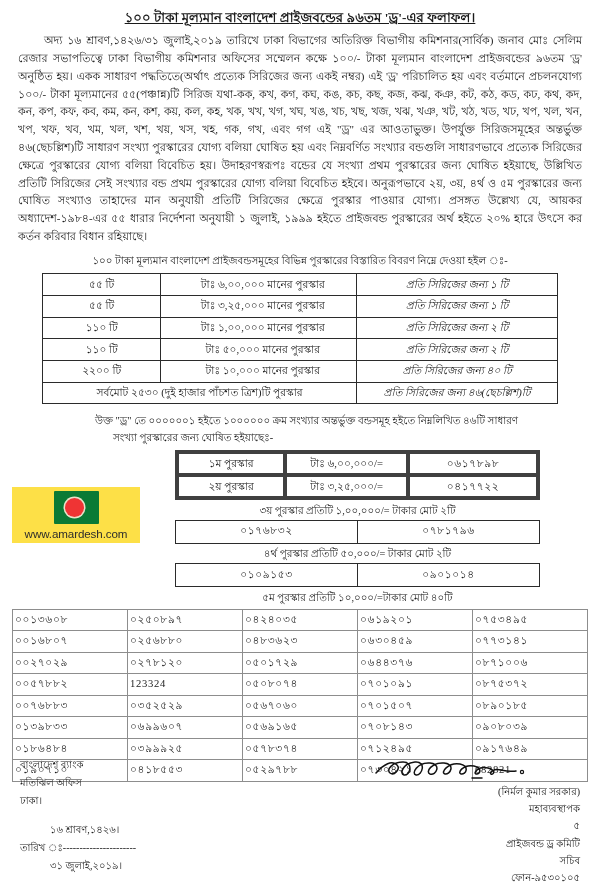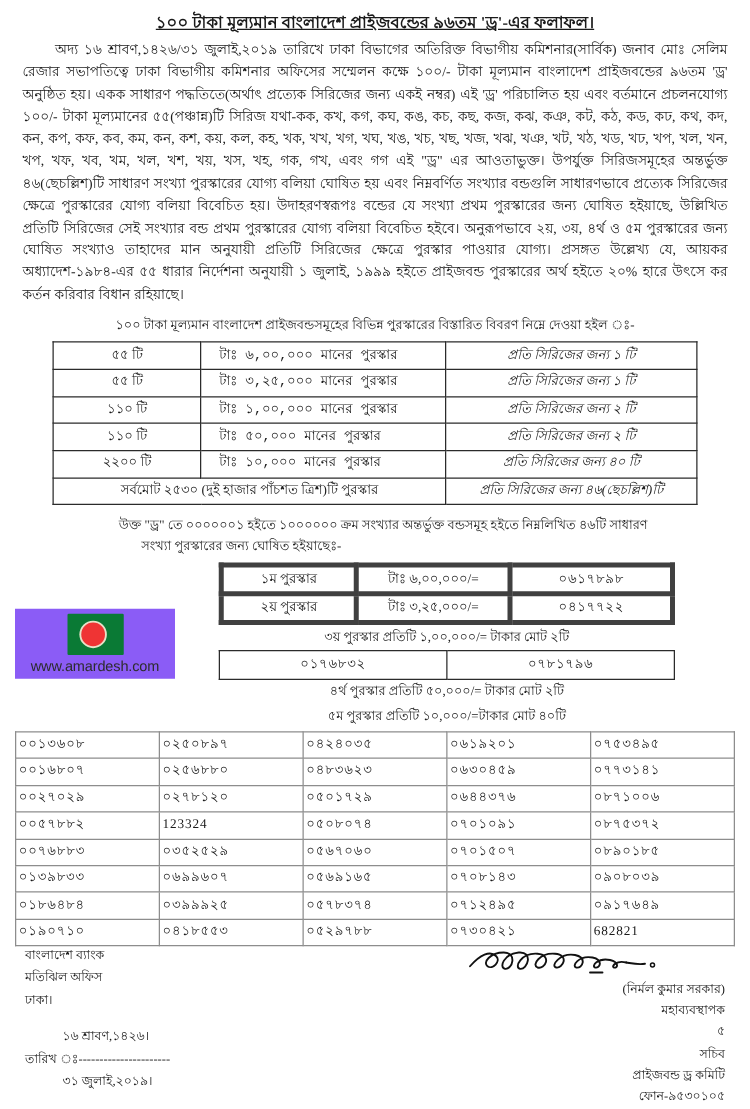--- a/index.html
+++ b/index.html
@@ -69,24 +69,23 @@
   table.prize-table td {
     border: 1px solid #2b2b2b;
     padding: 3.2px 6px;
     line-height: 1.35;
   }
   .pt-count {
     text-align: center;
     width: 23%;
   }
   .pt-amount {
-    text-align: left;
+    text-align: center;
     width: 38%;
     padding-left: 14px !important;
-    font-family: Liberation Mono, monospace;
   }
   .pt-per {
     text-align: center;
     width: 39%;
     font-style: italic;
   }
   .pt-total-left {
     text-align: center;
   }
 
@@ -155,21 +154,21 @@
     line-height: 1.35;
   }
 
   
   .watermark {
     position: absolute;
     left: 12px;
     top: 487px;
     width: 128px;
     text-align: center;
-    background: #8b5cf6;
+    background: #fde047;
     padding: 4px 0 3px 0;
   }
   .flag {
     width: 45px;
     height: 33px;
     background: #0a7a35;
     margin: 0 auto;
     position: relative;
     border-radius: 1px;
   }
@@ -308,20 +307,28 @@
     <table class="tp-2col">
       <tbody>
         <tr>
           <td>০১৭৬৮৩২</td>
           <td>০৭৮১৭৯৬</td>
         </tr>
       </tbody>
     </table>
 
     <div class="prize-head">৪র্থ পুরস্কার  প্রতিটি ৫০,০০০/= টাকার মোট ২টি</div>
+    <table class="tp-2col">
+      <tbody>
+        <tr>
+          <td>০১০৯১৫৩</td>
+          <td>০৯০১০১৪</td>
+        </tr>
+      </tbody>
+    </table>
 
     <div class="prize-head">৫ম পুরস্কার প্রতিটি ১০,০০০/=টাকার মোট ৪০টি</div>
   </div>
 
   <div class="grid-wrap">
     <table class="num-grid">
       <tbody>
         <tr>
           <td>০০১৩৬০৮</td>
           <td>০২৫০৮৯৭</td>
@@ -401,19 +408,19 @@
             <path d="M6 17 C14 8, 22 4, 27 9 C31 13, 24 20, 20 17 C16 14, 22 6, 33 6 C44 6, 40 20, 34 19 C29 18, 33 7, 45 6 C57 5, 52 20, 46 19 C41 18, 47 6, 60 7 C72 8, 66 20, 60 18 C55 16, 62 6, 74 7 C86 8, 80 19, 75 18 C70 17, 78 6, 90 8 C100 10, 96 19, 91 18 C87 17, 93 8, 104 10 C113 12, 110 19, 106 18 C103 17, 108 10, 118 12 C126 14, 124 19, 121 18 C119 17, 123 12, 131 14"></path>
             <path d="M131 14 C137 15, 141 16, 146 15"></path>
             <path d="M102 22 L112 22"></path>
             <circle cx="152" cy="16" r="1.6" stroke-width="1.2"></circle>
           </g>
         </svg>
       </div>
       <div>(নির্মল কুমার সরকার)</div>
       <div>মহাব্যবস্থাপক</div>
       <div>৫</div>
+      <div>প্রাইজবন্ড ড্র কমিটি</div>
       <div>সচিব</div>
-      <div>প্রাইজবন্ড ড্র কমিটি</div>
       <div>ফোন-৯৫৩০১০৫</div>
     </div>
   </div>
 
 </div>
 
 </body></html>

